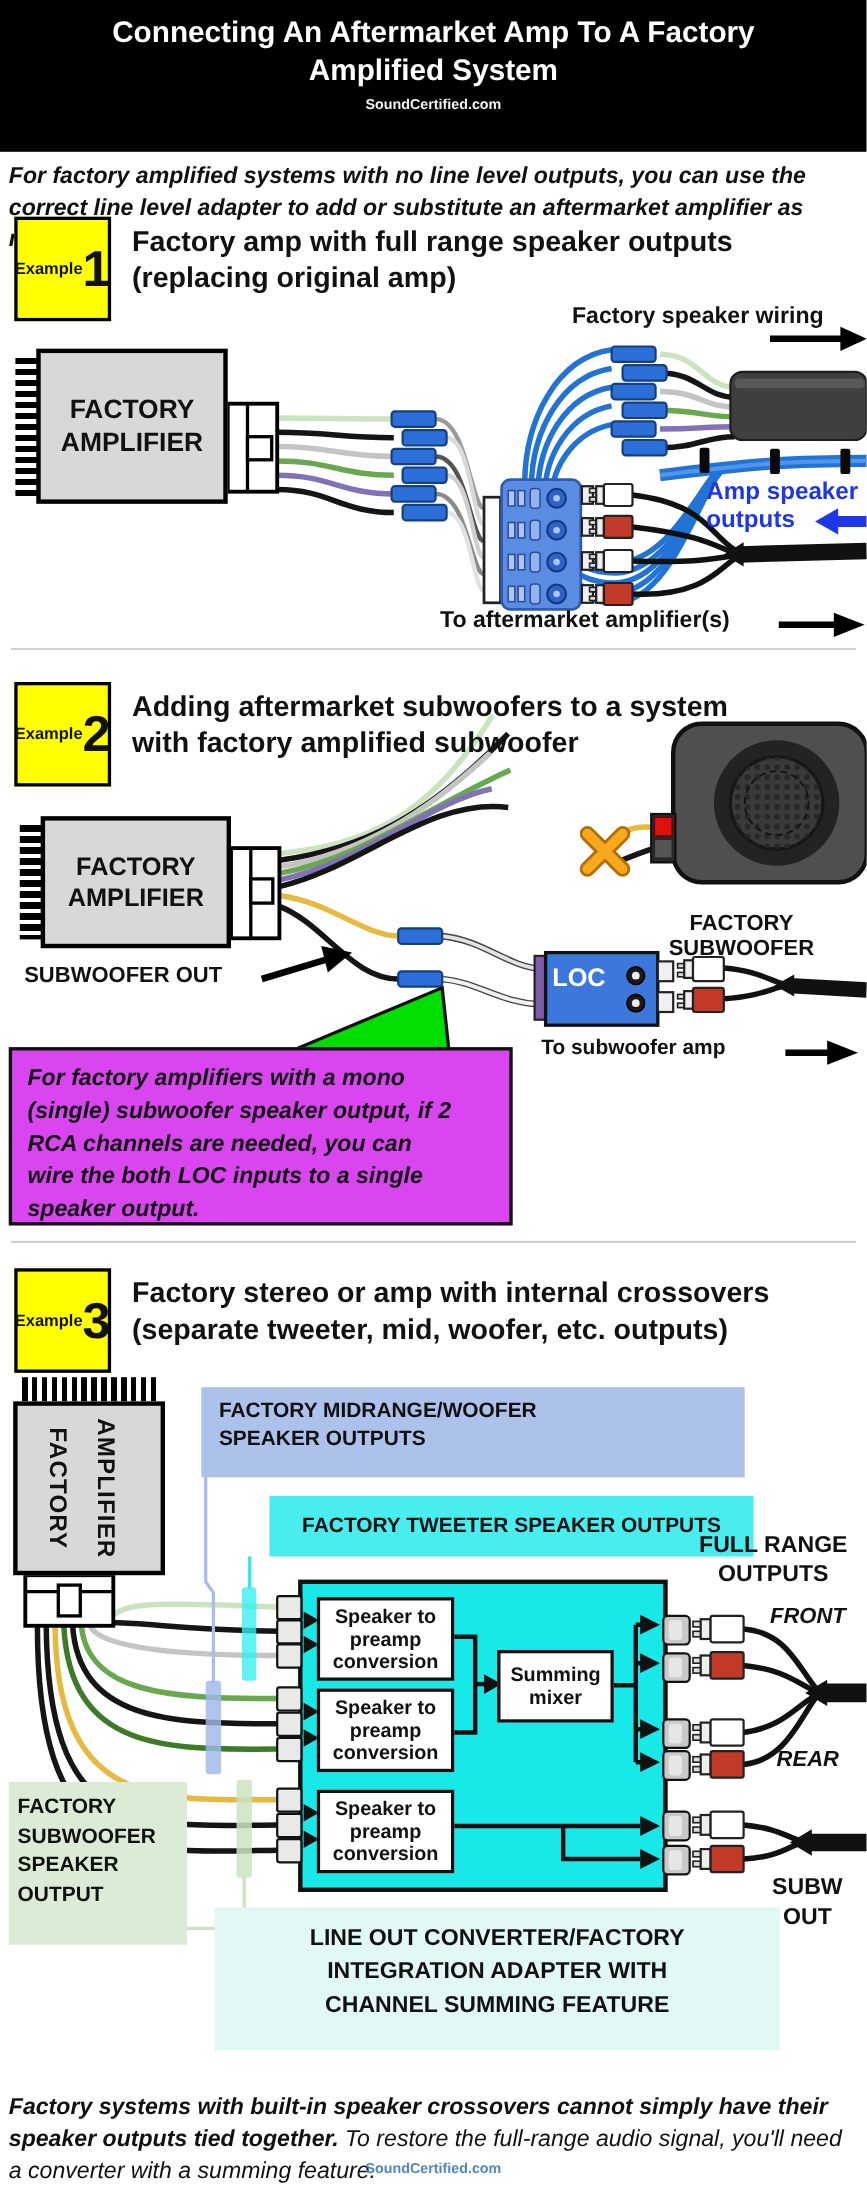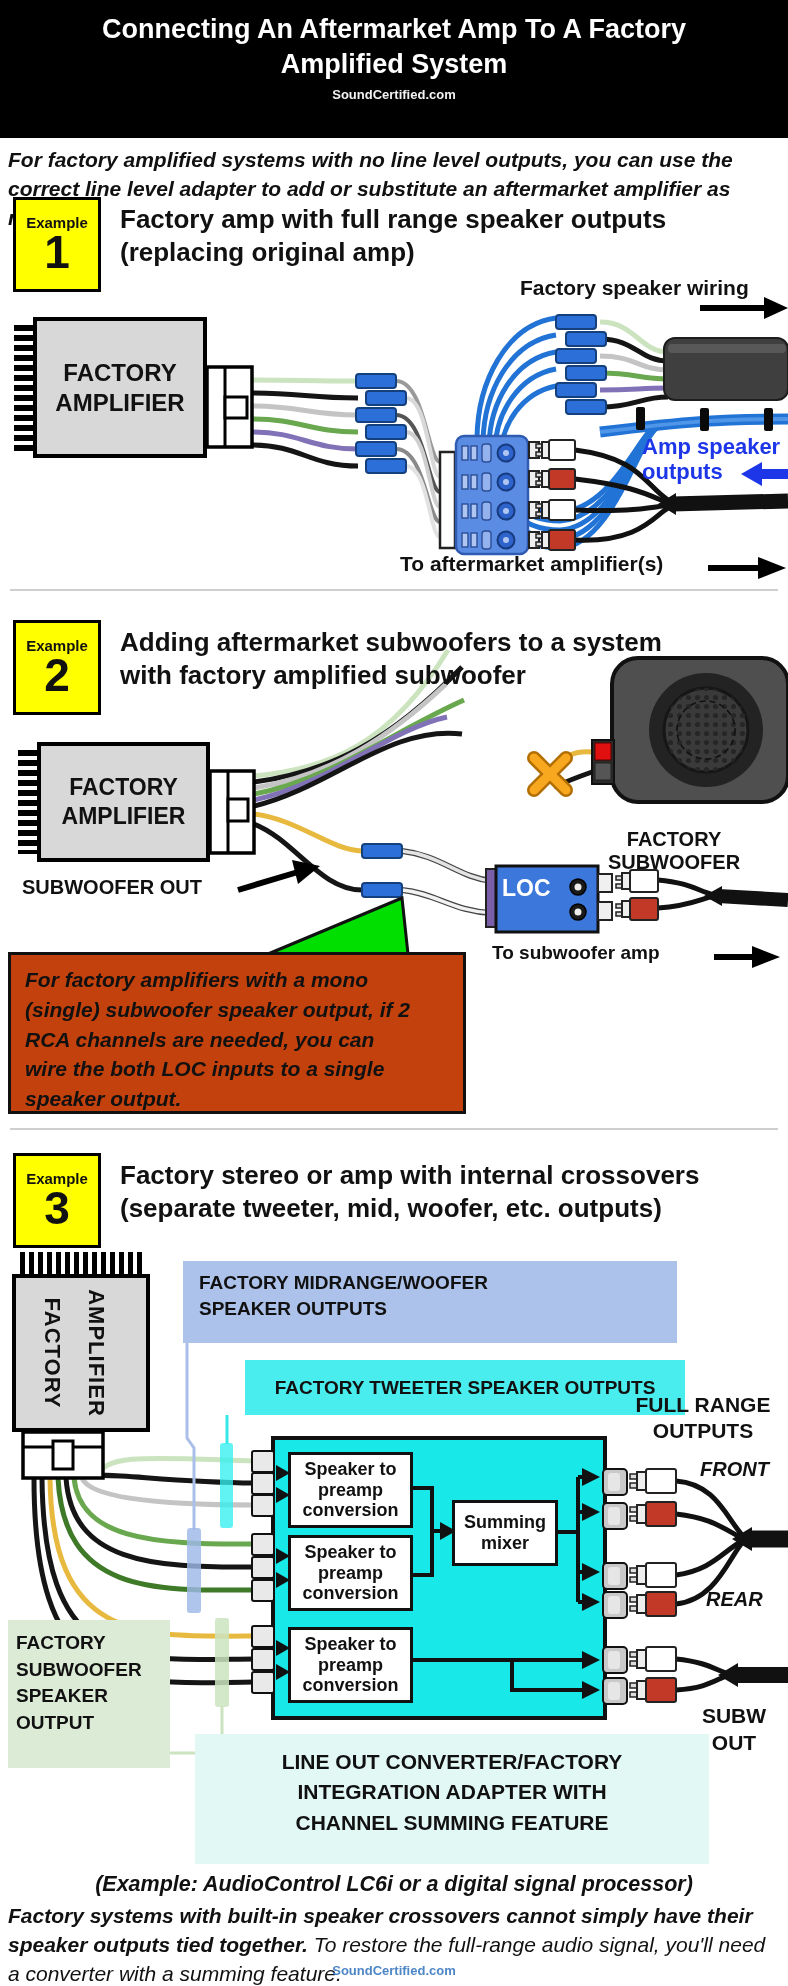--- a/index.html
+++ b/index.html
@@ -4,33 +4,33 @@
 <style>
   html,body{margin:0;padding:0;background:#fff;}
   .page{position:relative;width:788px;height:1986px;background:#fff;overflow:hidden;
         font-family:"Liberation Sans",sans-serif;color:#111;}
   svg.layer{position:absolute;left:0;top:0;z-index:1;}
   .ov{position:absolute;z-index:2;}
   .header{left:0;top:0;width:788px;height:138px;background:#000;color:#fff;text-align:center;}
   .header h1{margin:0;padding:12px 38px 0;font-size:27px;line-height:1.3;font-weight:bold;}
   .site{font-size:13px;font-weight:bold;margin-top:5px;color:#f2f2f2;}
   .intro{left:8px;top:146px;width:772px;font-size:21px;font-weight:bold;font-style:italic;line-height:1.37;}
-  .badge{width:82px;height:89px;background:#FFFF00;border:3px solid #000;display:flex;flex-direction:column;
+  .badge{width:82px;height:89px;background:#FFFF00;border:3px solid #000;display:flex;flex-direction:row;
          align-items:center;justify-content:center;text-align:center;}
   .badge .bl{font-size:15px;font-weight:bold;}
   .badge .bn{font-size:46px;font-weight:bold;line-height:.95;}
   .exhead{font-size:26px;font-weight:bold;line-height:1.27;}
   .ampbox{background:#D8D8D8;border:4px solid #000;display:flex;flex-direction:column;align-items:center;
           justify-content:center;font-weight:bold;text-align:center;}
   .pinsV{background:repeating-linear-gradient(to bottom,#000 0 6px,transparent 6px 10px);}
   .pinsH{background:repeating-linear-gradient(to right,#000 0 5px,transparent 5px 9px);}
   .lbl{font-weight:bold;}
   .it{font-style:italic;}
   .divider{height:2px;background:#cfcfcf;}
-  .greenbox{background:#c2410c;border:3px solid #111;padding:10px 0 6px 14px;}
+  .greenbox{background:#d946ef;border:3px solid #111;padding:10px 0 6px 14px;}
   .greenbox .in{width:392px;font-size:21px;font-weight:bold;font-style:italic;line-height:1.42;}
   .periwinkle{background:#ADC2EA;padding:9px 0 8px 16px;}
   .periwinkle .in{width:372px;font-size:19px;font-weight:bold;line-height:1.35;}
   .cyanlbl{background:#49EDED;font-size:19px;font-weight:bold;display:flex;align-items:center;justify-content:center;}
   .whitebox{background:#fff;border:3px solid #111;display:flex;align-items:center;justify-content:center;
             text-align:center;font-size:18px;font-weight:bold;line-height:1.15;}
   .palegreen{background:#DCEBD6;padding:10px 8px;font-size:19px;font-weight:bold;line-height:1.4;}
   .palecyan{background:#E2F8F5;text-align:center;padding:13px 16px;}
   .palecyan .in{width:390px;margin:0 auto;font-size:21px;font-weight:bold;line-height:1.45;}
   .rot{position:absolute;width:150px;text-align:center;white-space:nowrap;font-size:22px;font-weight:bold;
@@ -518,20 +518,19 @@
 
 <div class="ov lbl it" style="left:700px;top:1458px;width:88px;font-size:20px;">FRONT</div>
 <div class="ov lbl it" style="left:706px;top:1588px;width:80px;font-size:20px;">REAR</div>
 <div class="ov lbl" style="left:694px;top:1702px;width:80px;font-size:21px;text-align:center;line-height:1.3;">SUBW OUT</div>
 
 <div class="ov palegreen" style="left:8px;top:1620px;width:146px;height:128px;">FACTORY SUBWOOFER SPEAKER OUTPUT</div>
 
 <div class="ov palecyan" style="left:195px;top:1734px;width:482px;height:104px;">
   <div class="in">LINE OUT CONVERTER/FACTORY INTEGRATION ADAPTER WITH CHANNEL SUMMING FEATURE</div>
 </div>
-<div class="ov it" style="left:0;top:1872px;width:788px;text-align:center;font-size:21.5px;font-weight:600;">(Example: AudioControl LC6i or a digital signal processor)</div>
 
 <div class="ov footpara" style="left:8px;top:1902px;width:774px;">
   <span style="font-weight:bold;">Factory systems with built-in speaker crossovers cannot simply have their speaker outputs tied together.</span><span> To restore the full-range audio signal, you'll need a converter with a summing feature.</span>
 </div>
 <div class="ov footsite" style="left:0;top:1963px;width:788px;">SoundCertified.com</div>
 
 </div>
 
 </body></html>

